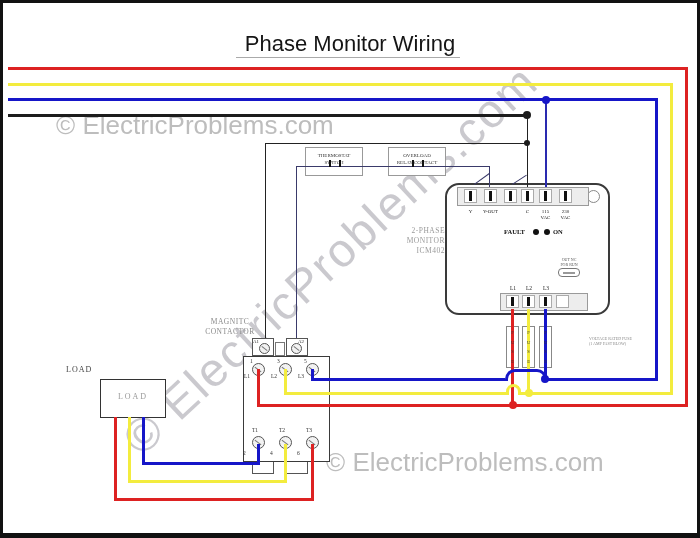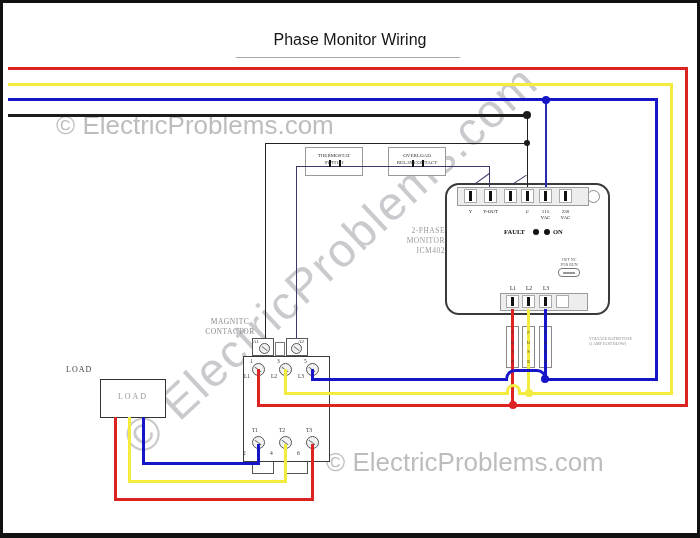--- a/index.html
+++ b/index.html
@@ -21,21 +21,21 @@
 </style>
 </head>
 <body>
 
 <div id="scene">
 
   <div class="wm" style="left:-50px;top:232px;width:760px;text-align:center;font-size:47px;letter-spacing:2px;color:rgba(150,147,158,0.5);transform:rotate(-43deg);">© ElectricProblems.com</div>
   <div class="wm" style="left:56px;top:110px;font-size:26px;">© ElectricProblems.com</div>
   <div class="wm" style="left:326px;top:447px;font-size:26px;">© ElectricProblems.com</div>
 
-  <div class="abs" style="left:0;top:31px;width:700px;text-align:center;font-size:16px;color:#151515;">Phase Monitor Wiring</div>
+  <div class="abs" style="left:0;top:31px;width:700px;text-align:center;font-size:22px;color:#151515;">Phase Monitor Wiring</div>
   <div class="abs" style="left:236px;top:57px;width:224px;height:1px;background:#aaa;"></div>
 
   <div class="abs" style="left:305px;top:147px;width:58px;height:29px;border:1px solid #999;background:#fff;box-sizing:border-box;">
     <div class="pre serif" style="padding-top:4px;text-align:center;font-size:5px;line-height:7px;color:#333;">THERMOSTAT
 SWITCH</div>
   </div>
   <div class="abs" style="left:388px;top:147px;width:58px;height:29px;border:1px solid #999;background:#fff;box-sizing:border-box;">
     <div class="pre serif" style="padding-top:4px;text-align:center;font-size:5px;line-height:7px;color:#333;">OVERLOAD
 RELAY CONTACT</div>
   </div>

